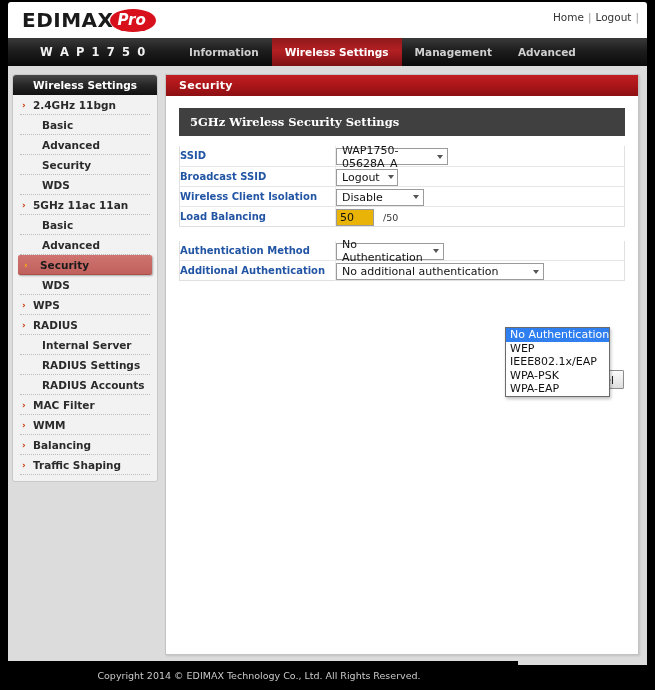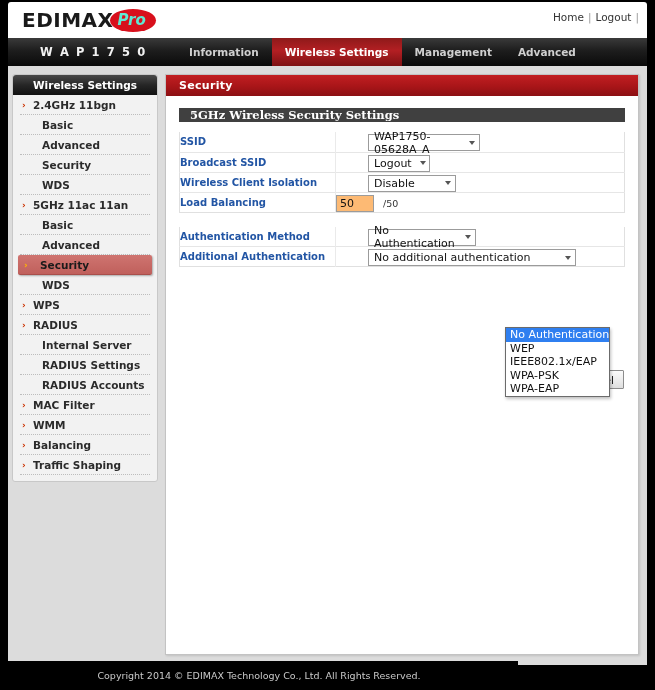--- a/index.html
+++ b/index.html
@@ -40,21 +40,21 @@
     margin-left: -4px;
     position: relative;
     width: 46px; height: 23px;
     background: #d8101c;
     border-radius: 50%;
     display: inline-block;
   }
   .logo-pro span {
     position: absolute;
     left: 8px; top: 2px;
-    color: #5eead4;
+    color: #ffffff;
     font-style: italic;
     font-weight: bold;
     font-size: 15px;
     font-family: "DejaVu Sans", sans-serif;
   }
   .header-links {
     position: absolute;
     right: 8px; top: 9px;
     display: flex; align-items: center;
     font-size: 10.5px;
@@ -195,21 +195,21 @@
   }
   .panel {
     margin: 12px 13px 0 13px;
   }
   .panel-head {
     background: #404040;
     color: #fff;
     font-family: "DejaVu Serif", "Liberation Serif", serif;
     font-weight: bold;
     font-size: 11.5px;
-    height: 14px;
+    height: 28px;
     display: flex; align-items: center;
     padding-left: 11px;
   }
   .ftable {
     width: 100%;
     border-collapse: collapse;
     margin-top: 10px;
     border: 1px solid #e0e0e0;
     border-top: none;
   }
@@ -237,30 +237,29 @@
     justify-content: space-between;
     border: 1px solid #9b9b9b;
     background: #fff;
     height: 17px;
     font-size: 11px;
     color: #111;
     padding: 0 4px 0 5px;
     cursor: pointer;
     vertical-align: middle;
     font-family: "DejaVu Sans", sans-serif;
-    margin-left: 32px;
   }
   .sel .caret { margin-left: 8px; }
   .sel-ssid { width: 112px; }
   .sel-bcast { width: 62px; }
   .sel-iso { width: 88px; }
   .txtin {
     width: 38px; height: 17px;
     border: 1px solid #9b9b9b;
-    background: #fdba74;
+    background: #eab308;
     font-size: 11px;
     padding: 0 3px;
     color: #111;
     vertical-align: middle;
     font-family: "DejaVu Sans", sans-serif;
   }
   .suffix {
     font-size: 9.5px;
     color: #333;
     margin-left: 4px;

